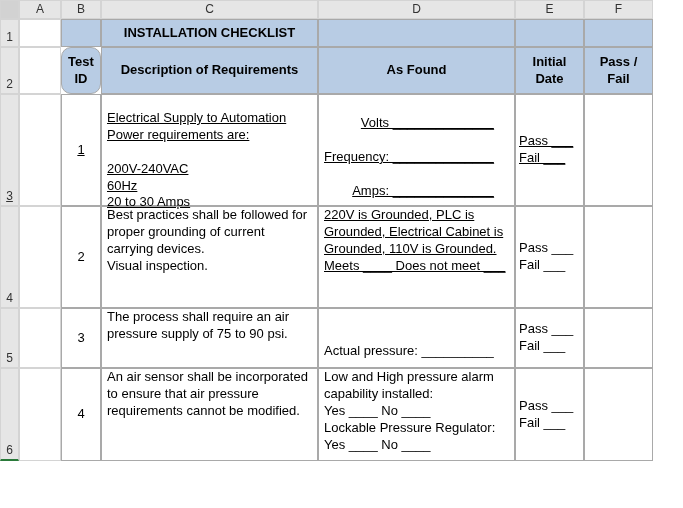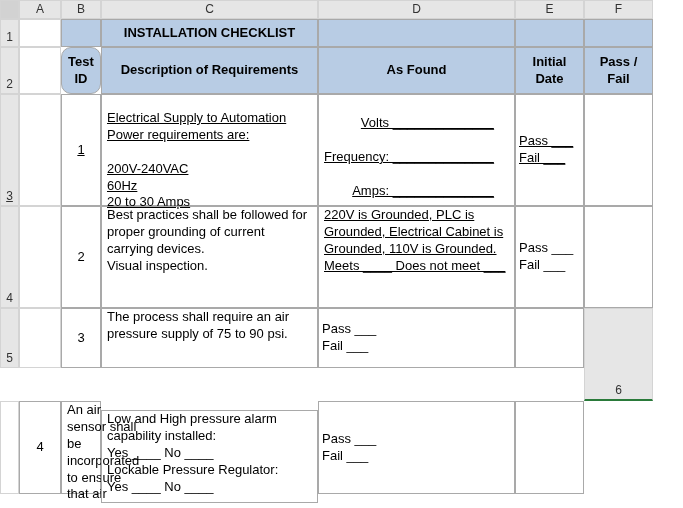--- a/index.html
+++ b/index.html
@@ -122,29 +122,32 @@
   <div class="cell top r4" style="white-space:pre-line;text-decoration:underline;">220V is Grounded, PLC is Grounded, Electrical Cabinet is Grounded, 110V is Grounded.
 Meets ____   Does not meet ___</div>
   <div class="cell center r4" style="white-space:pre-line; text-align:left; justify-content:flex-start; padding-left:3px;">Pass ___
 Fail ___</div>
   <div class="cell r4"></div>
 
   <div class="rowhead r5">5</div>
   <div class="empty r5"></div>
   <div class="cell center r5">3</div>
   <div class="cell top r5" style="white-space:pre-line;">The process shall require an air pressure supply of 75 to 90 psi.</div>
+  <div class="cell top r5" style="white-space:pre-line;">
+
+Actual pressure: __________</div>
   <div class="cell center r5" style="white-space:pre-line; text-align:left; justify-content:flex-start; padding-left:3px;">Pass ___
 Fail ___</div>
   <div class="cell r5"></div>
 
   <div class="rowhead r6 sel">6</div>
   <div class="empty r6"></div>
   <div class="cell center r6">4</div>
   <div class="cell top r6" style="white-space:pre-line;">An air sensor shall be incorporated to ensure that air pressure requirements cannot be modified.</div>
-  <div class="cell top r6" style="white-space:pre-line;margin-top:9px;">Low and High pressure alarm capability installed:
+  <div class="cell top r6" style="white-space:pre-line;">Low and High pressure alarm capability installed:
 Yes ____       No ____
 Lockable Pressure Regulator:
 Yes ____       No ____</div>
   <div class="cell center r6" style="white-space:pre-line; text-align:left; justify-content:flex-start; padding-left:3px;">Pass ___
 Fail ___</div>
   <div class="cell r6"></div>
 
 </div>
 
 </body></html>

